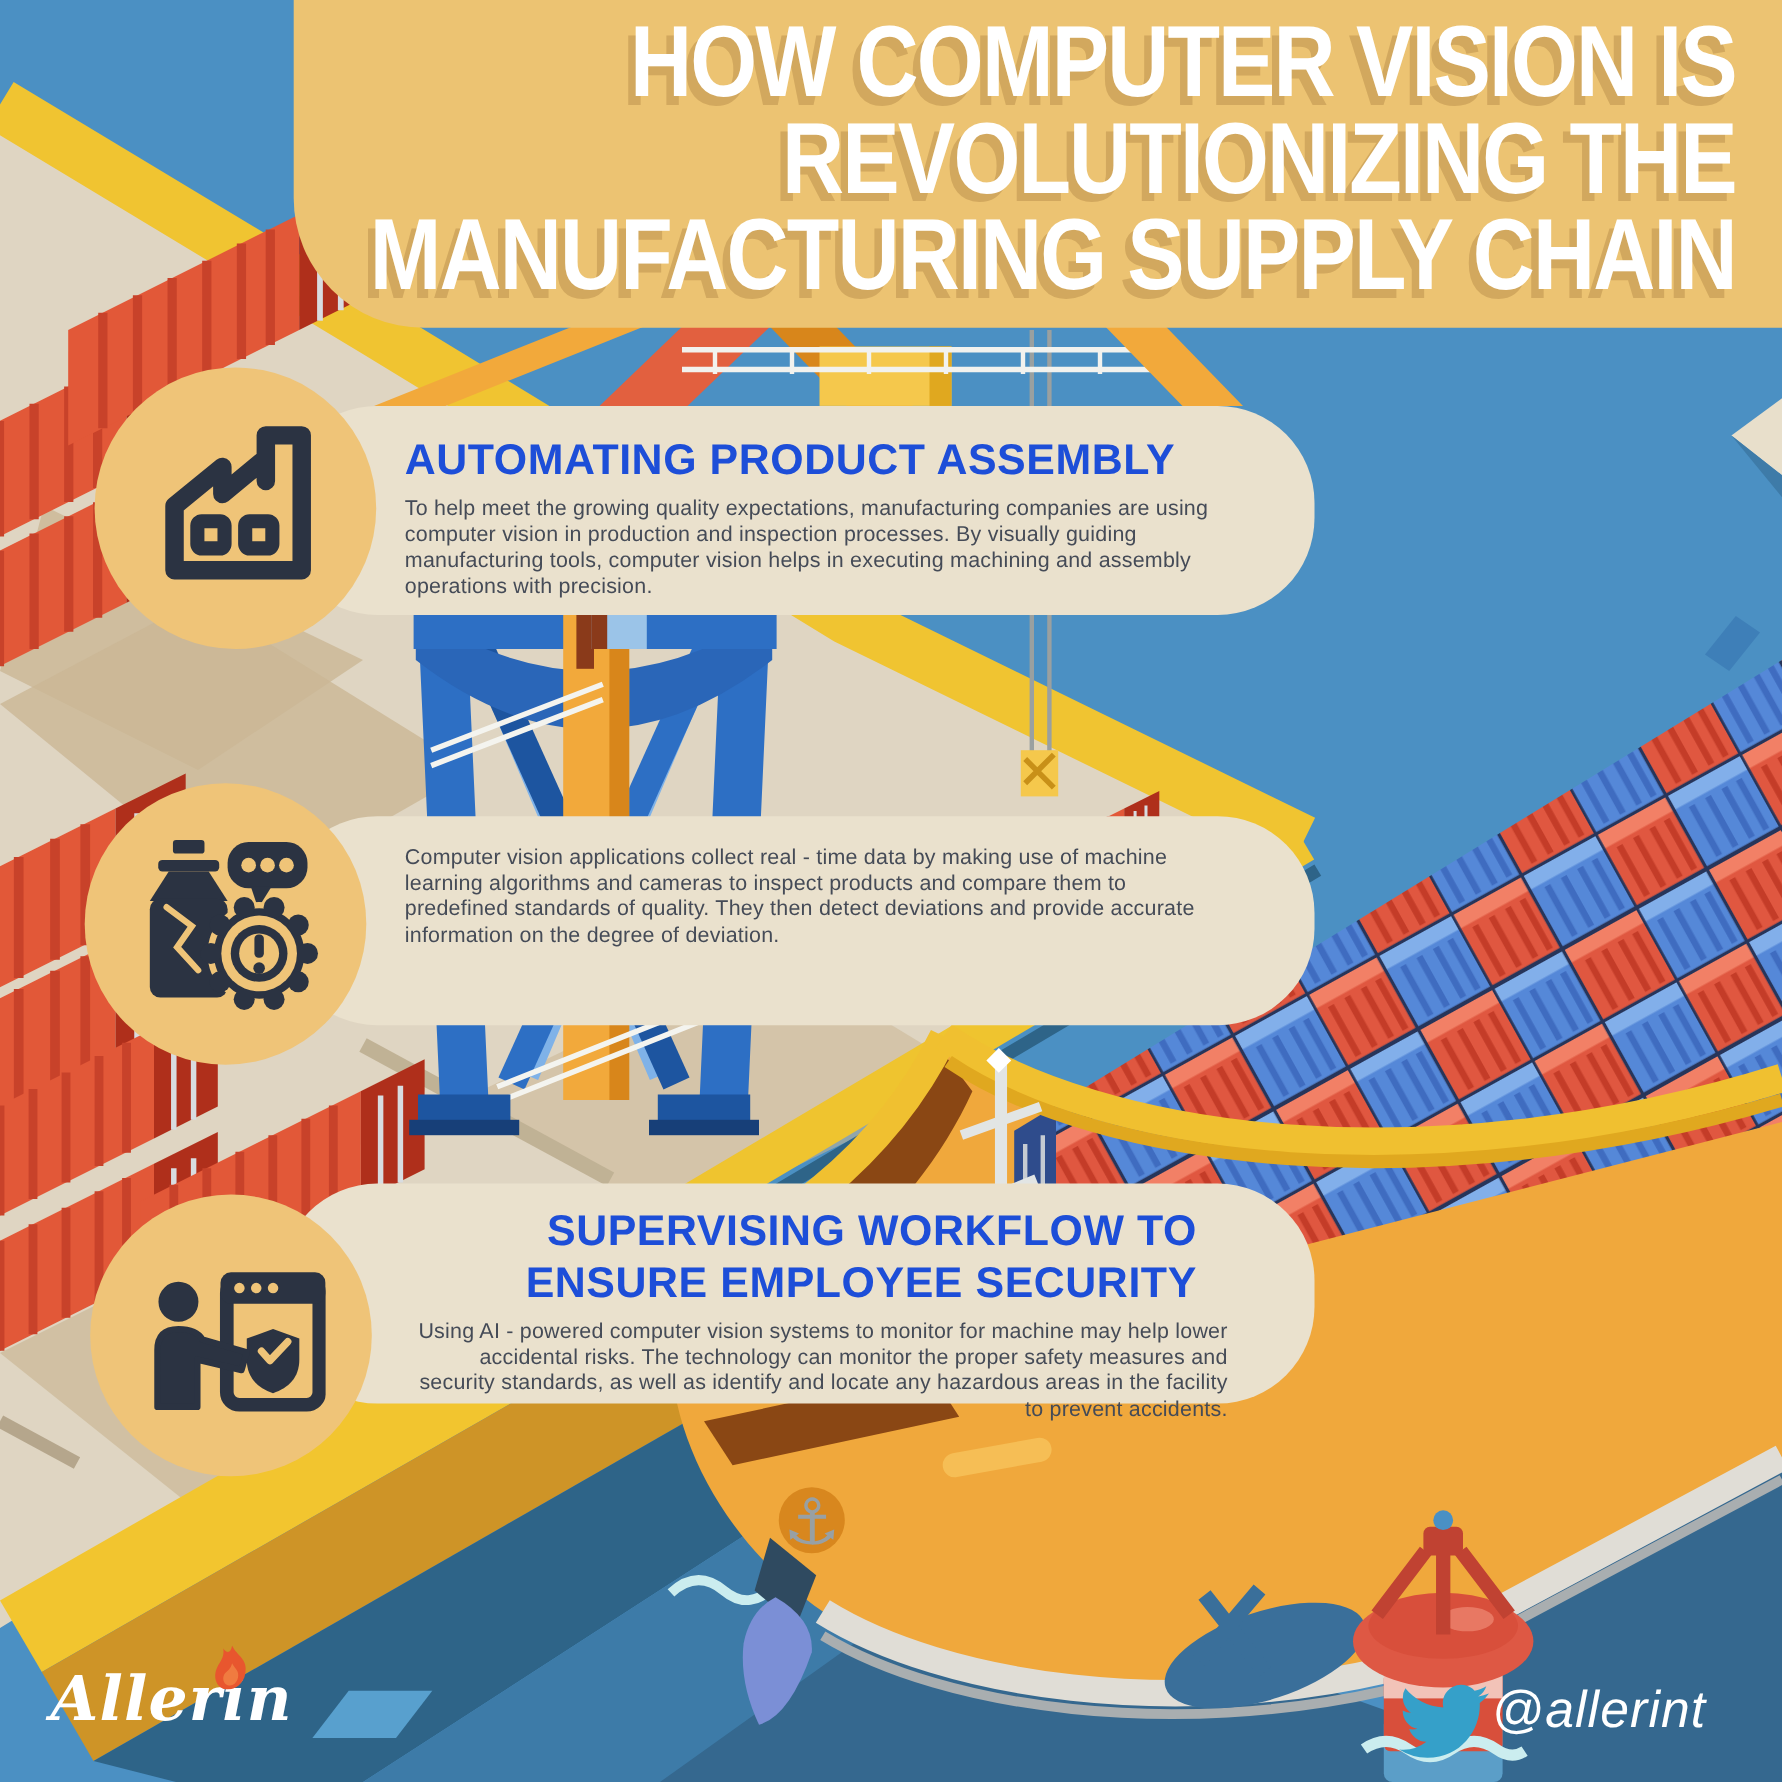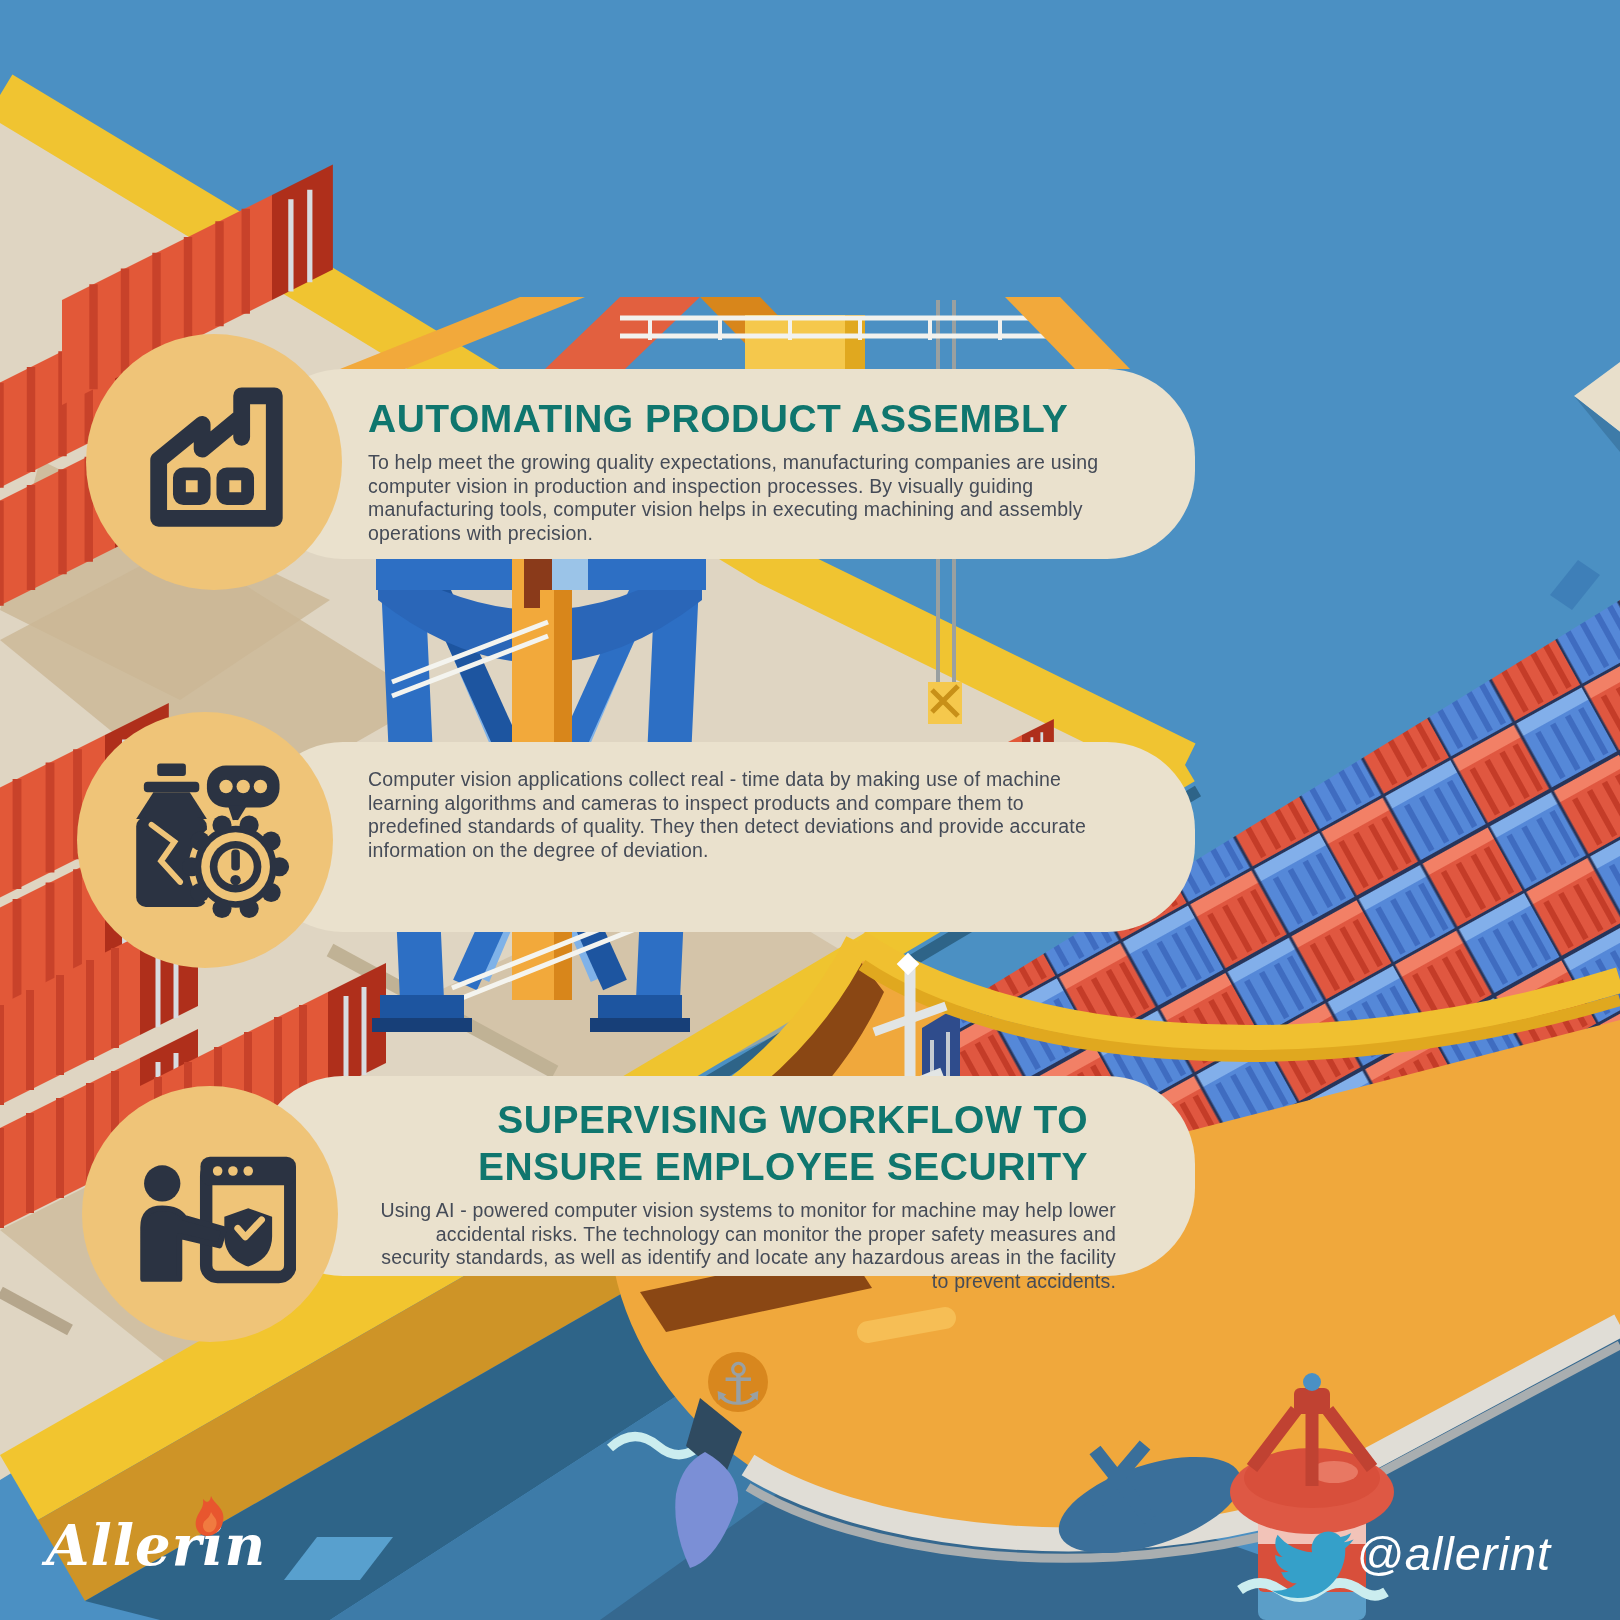--- a/index.html
+++ b/index.html
@@ -15,21 +15,21 @@
          text-shadow:-8px 8px 0 #D2A85E;}
   .title div{transform:scaleX(.85);transform-origin:100% 50%;white-space:nowrap;}
 
   
   .panel{position:absolute;left:255px;width:940px;background:#EAE1CD;border-radius:88px;
          z-index:20;box-sizing:border-box;padding:26px 58px 0 113px;}
   #p1{top:369px;height:190px;}
   #p2{top:742px;height:190px;}
   #p3{top:1076px;height:200px;padding-top:20px;text-align:right;}
   .panel h2{margin:0 0 9px 0;font-size:39px;line-height:47px;letter-spacing:.5px;
-            color:#0f766e;max-width:720px;font-weight:bold;}
+            color:#1d4ed8;max-width:720px;font-weight:bold;}
   .panel p{margin:0;font-size:19.5px;line-height:23.5px;color:#454B57;max-width:748px;
            letter-spacing:.2px;}
 
   
   .circ{position:absolute;width:256px;height:256px;border-radius:50%;background:#EFC478;
         z-index:25;display:flex;align-items:center;justify-content:center;}
   #c1{left:86px;top:334px;}
   #c2{left:77px;top:712px;}
   #c3{left:82px;top:1086px;}
 
@@ -202,20 +202,27 @@
       <ellipse cx="1312" cy="1478" rx="68" ry="30" fill="#D84F3B"></ellipse>
       <ellipse cx="1334" cy="1472" rx="24" ry="11" fill="#E87863"></ellipse>
       <path d="M1252,1468 L1296,1410 M1372,1468 L1328,1410 M1312,1486 L1312,1410" stroke="#C04232" stroke-width="13"></path>
       <rect x="1294" y="1388" width="36" height="26" rx="6" fill="#C04232"></rect>
       <circle cx="1312" cy="1382" r="9" fill="#4A90C4"></circle>
       <path d="M1240,1590 q20,-14 40,0 q20,14 40,0 q20,-14 40,0 q14,10 26,2" fill="none" stroke="#CBEDEF" stroke-width="10"></path>
     </g>
     <path transform="translate(1272,1524) scale(3.4)" fill="#35A0C9" d="M23.953 4.57a10 10 0 01-2.825.775 4.958 4.958 0 002.163-2.723c-.951.555-2.005.959-3.127 1.184a4.92 4.92 0 00-8.384 4.482C7.69 8.095 4.067 6.13 1.64 3.162a4.822 4.822 0 00-.666 2.475c0 1.71.87 3.213 2.188 4.096a4.904 4.904 0 01-2.228-.616v.06a4.923 4.923 0 003.946 4.827 4.996 4.996 0 01-2.212.085 4.936 4.936 0 004.604 3.417 9.867 9.867 0 01-6.102 2.105c-.39 0-.779-.023-1.17-.067a13.995 13.995 0 007.557 2.209c9.053 0 13.998-7.496 13.998-13.985 0-.21 0-.42-.015-.63A9.935 9.935 0 0024 4.59z"></path>
   </svg>
 
+  <div class="banner">
+    <div class="title">
+      <div>HOW COMPUTER VISION IS</div>
+      <div>REVOLUTIONIZING THE</div>
+      <div>MANUFACTURING SUPPLY CHAIN</div>
+    </div>
+  </div>
 
   <div class="panel" id="p1">
     <h2>AUTOMATING PRODUCT ASSEMBLY</h2>
     <p>To help meet the growing quality expectations, manufacturing companies are using computer vision in production and inspection processes. By visually guiding manufacturing tools, computer vision helps in executing machining and assembly operations with precision.</p>
   </div>
   <div class="panel" id="p2">
     <p>Computer vision applications collect real - time data by making use of machine learning algorithms and cameras to inspect products and compare them to predefined standards of quality. They then detect deviations and provide accurate information on the degree of deviation.</p>
   </div>
   <div class="panel" id="p3">
     <h2>SUPERVISING WORKFLOW TO ENSURE EMPLOYEE SECURITY</h2>

